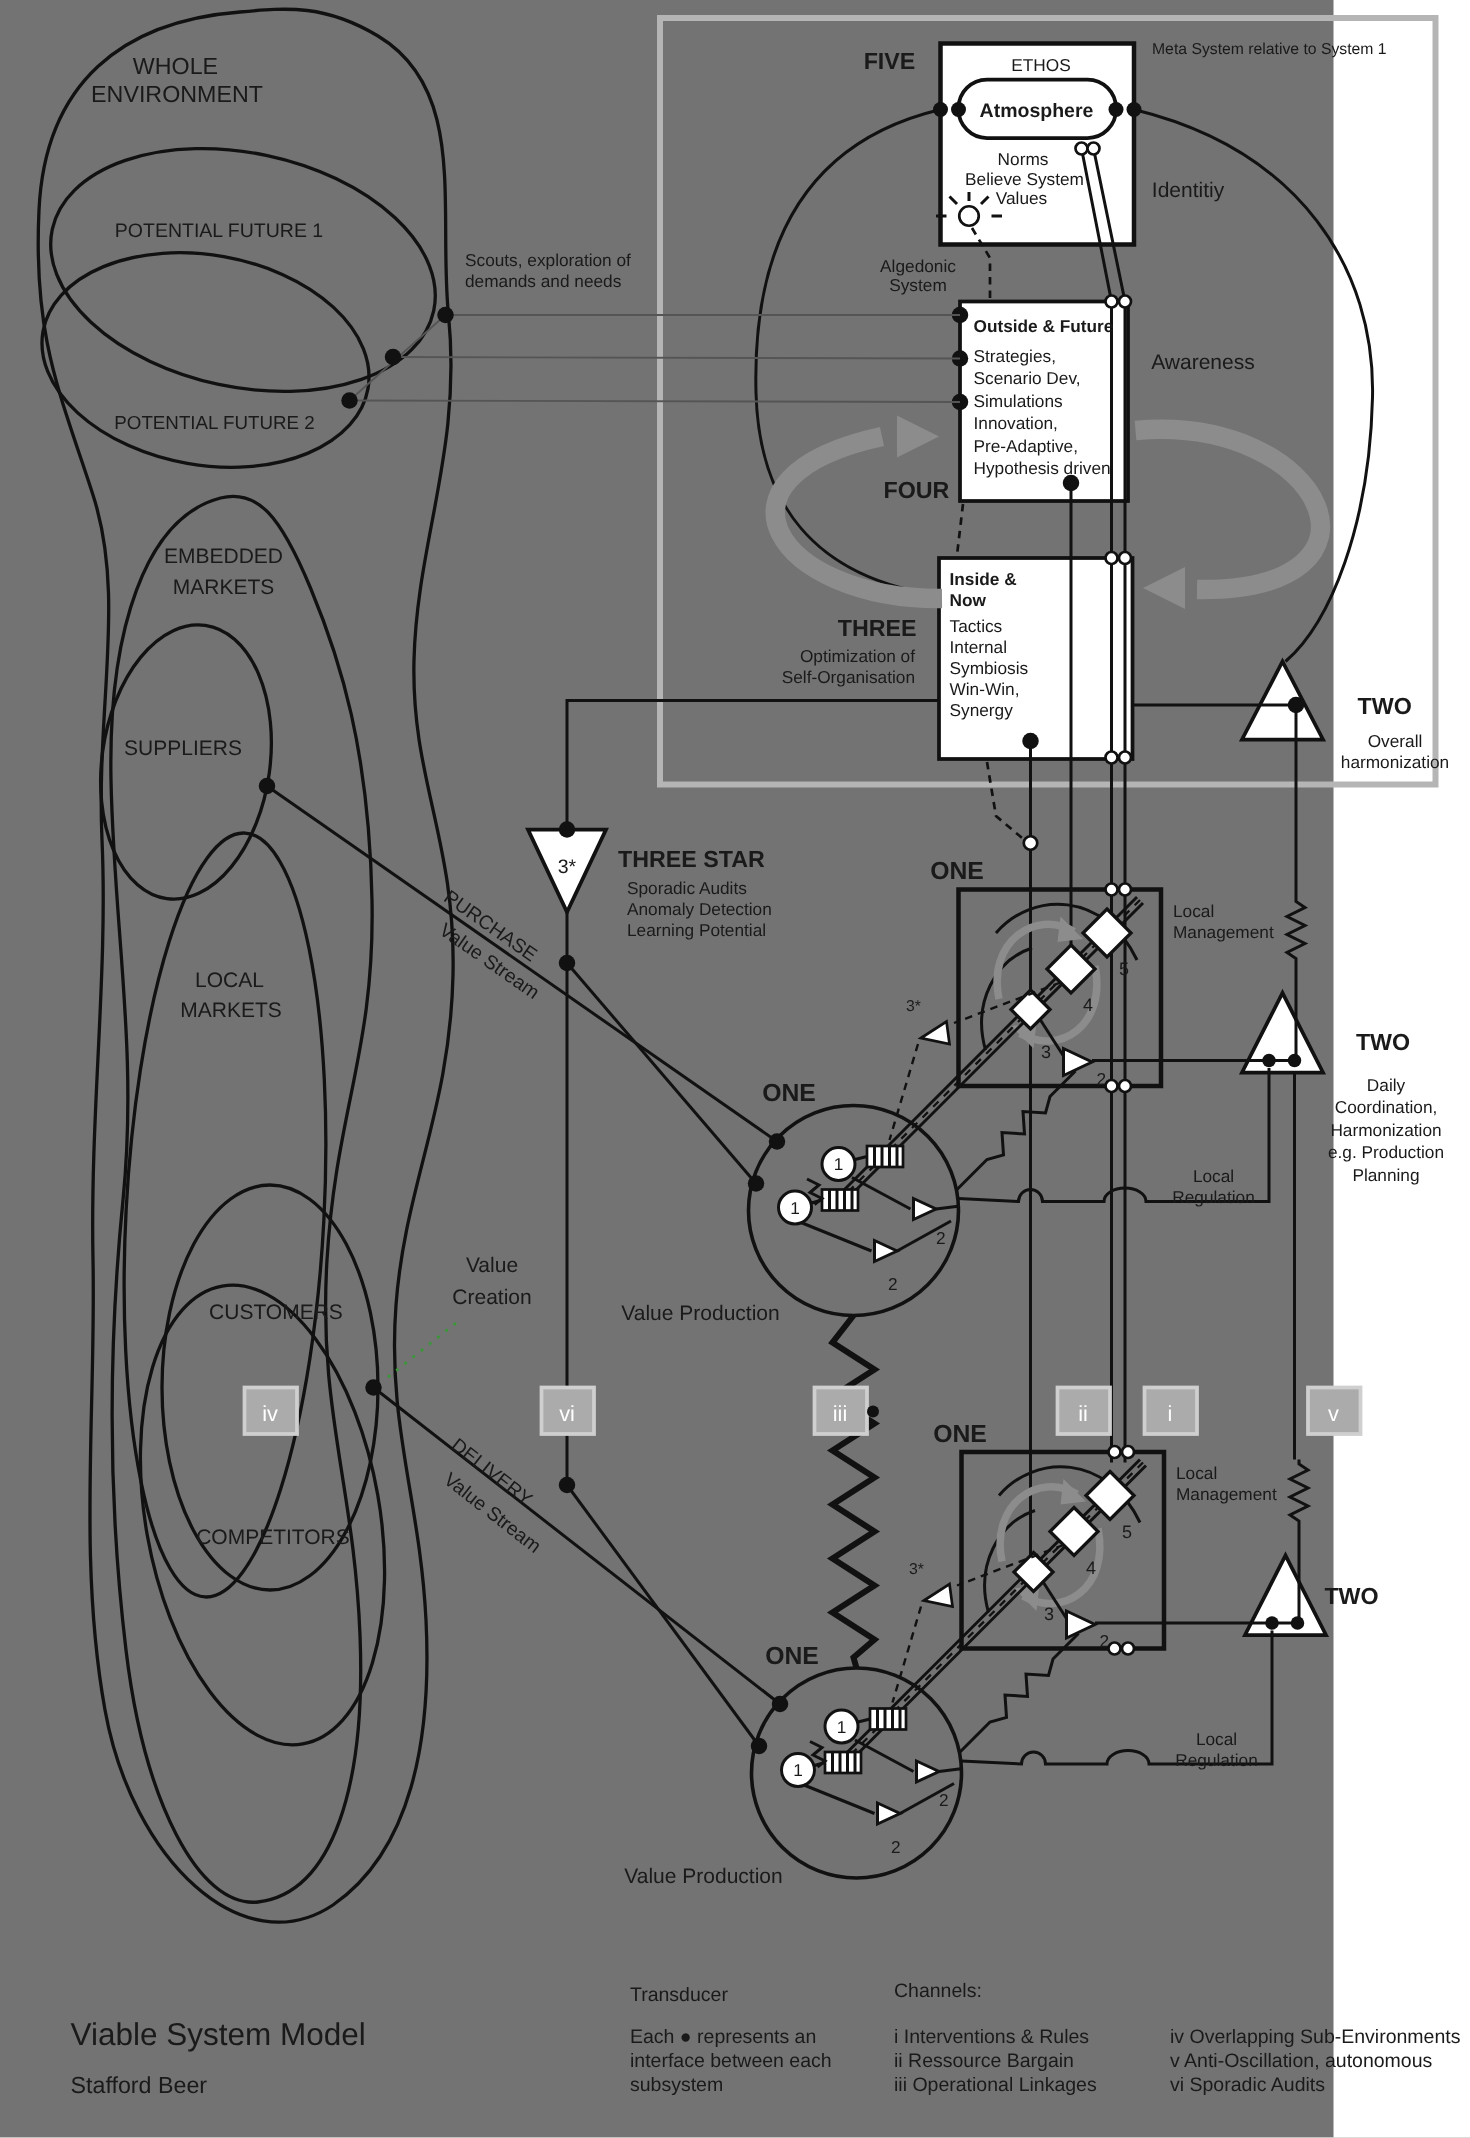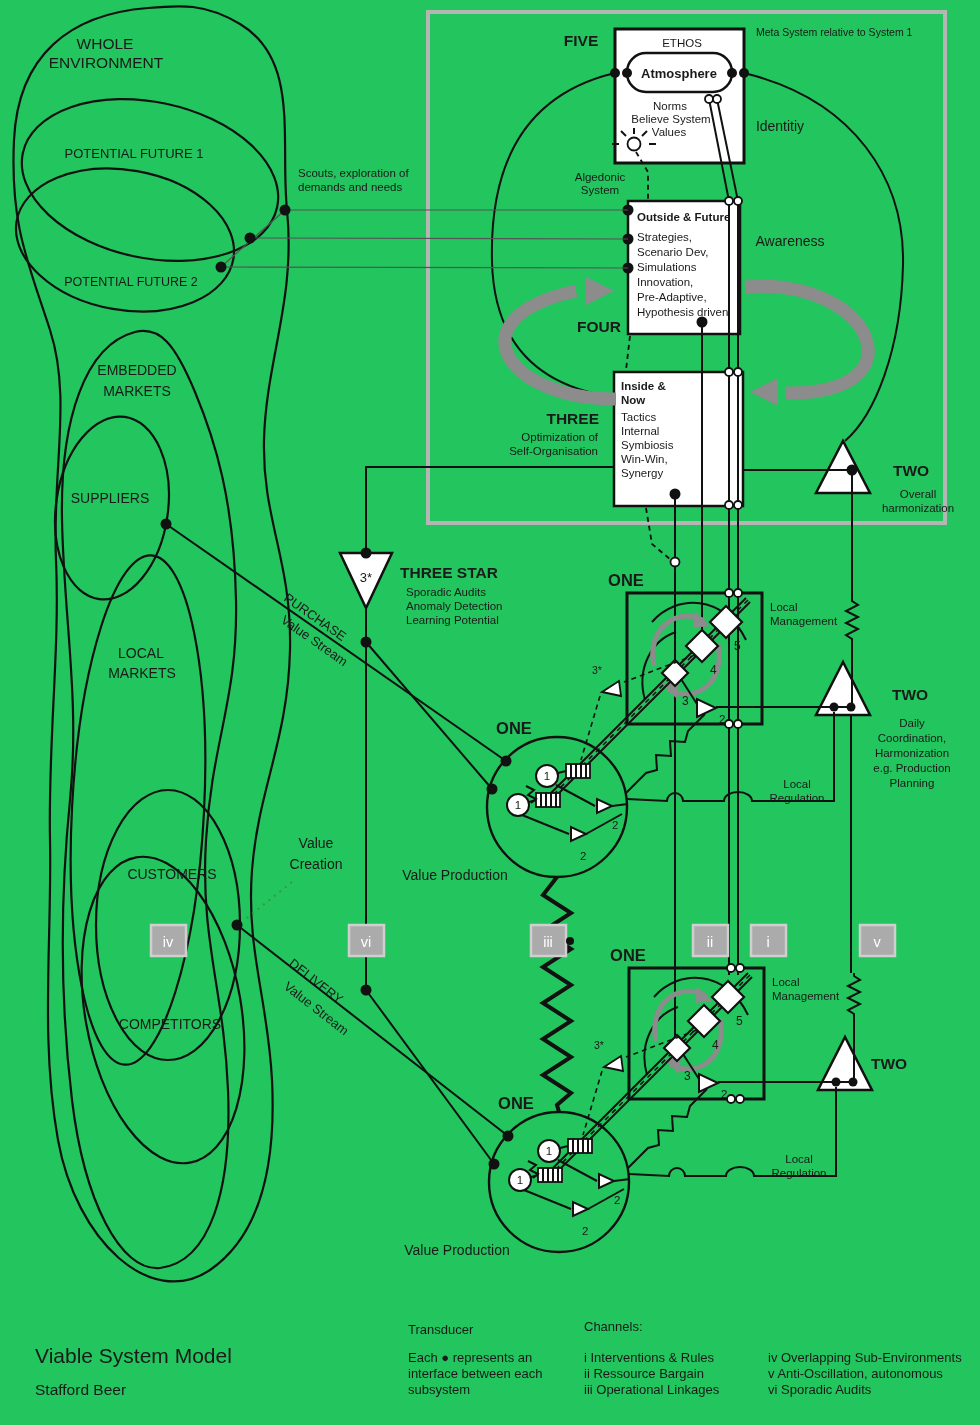--- a/index.html
+++ b/index.html
@@ -1,16 +1,16 @@
 <!DOCTYPE html>
 <html><head>
 <meta charset="utf-8">
 <style>
   html,body{margin:0;padding:0;background:#ffffff;}
-  .page{width:980px;height:1425px;position:relative;background:#22c55e;font-family:"Liberation Sans",sans-serif;}
+  .page{width:877px;height:1425px;position:relative;background:#737373;font-family:"Liberation Sans",sans-serif;padding-left:12px;}
   svg text{font-family:"Liberation Sans",sans-serif;fill:#1a1a1a;}
   .ln{stroke:#111;stroke-width:2;fill:none;}
   .thin{stroke:#555;stroke-width:1.2;fill:none;}
   .blob{stroke:#111;stroke-width:2.2;fill:none;}
   .wbox{fill:#ffffff;stroke:#111;}
   .dot{fill:#111;stroke:none;}
   .oc{fill:#fff;stroke:#111;stroke-width:1.8;}
   .dsh{stroke:#111;stroke-width:1.8;fill:none;stroke-dasharray:5 4;}
   .gray{stroke:#8c8c8c;fill:none;}
   .grayfill{fill:#8c8c8c;stroke:none;}

